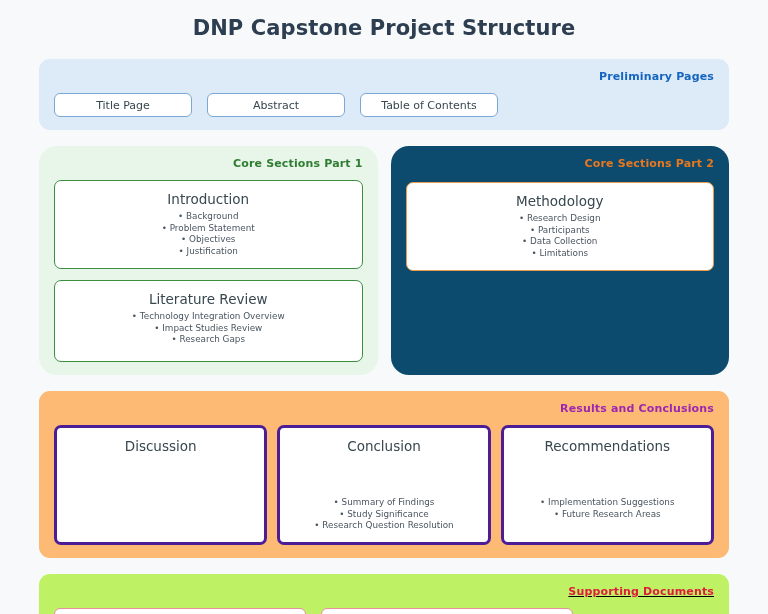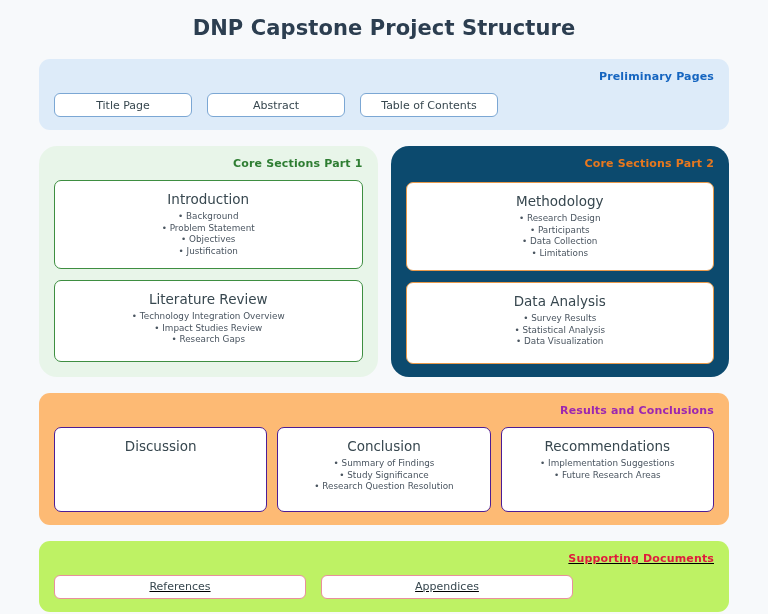--- a/index.html
+++ b/index.html
@@ -120,23 +120,24 @@
   .core-col .card { min-height: 78px; justify-content: flex-start; }
   .core-col .card + .card { margin-top: 11px; }
   .core-col .card.tall { min-height: 82px; }
 
   
   .sec-results { background: #fdba74; }
   .sec-results .section-title { color: #9c27b0; }
   .results-row { display: flex; gap: 10px; }
   .results-row .card {
     flex: 1 1 0;
-    border: 1px solid #4c1d95;
+    border: 3px solid #4c1d95;
     min-height: 85px;
     justify-content: flex-start;
+    gap: 39px;
   }
 
   
   .sec-support { background: #bef264; text-decoration: underline; }
   .sec-support .section-title { color: #e01b3c; }
 </style>
 </head>
 <body>
 
 <div class="page">
@@ -189,28 +190,20 @@
       <div class="card">
         <div class="card-title">Methodology</div>
         <ul class="card-items">
           <li>Research Design</li>
           <li>Participants</li>
           <li>Data Collection</li>
           <li>Limitations</li>
         </ul>
       </div>
 
-      <div class="card tall">
-        <div class="card-title">Data Analysis</div>
-        <ul class="card-items">
-          <li>Survey Results</li>
-          <li>Statistical Analysis</li>
-          <li>Data Visualization</li>
-        </ul>
-      </div>
     </div>
 
   </div>
 
   <div class="section sec-results">
     <div class="section-title">Results and Conclusions</div>
 
     <div class="results-row">
       <div class="card">
         <div class="card-title">Discussion</div>

